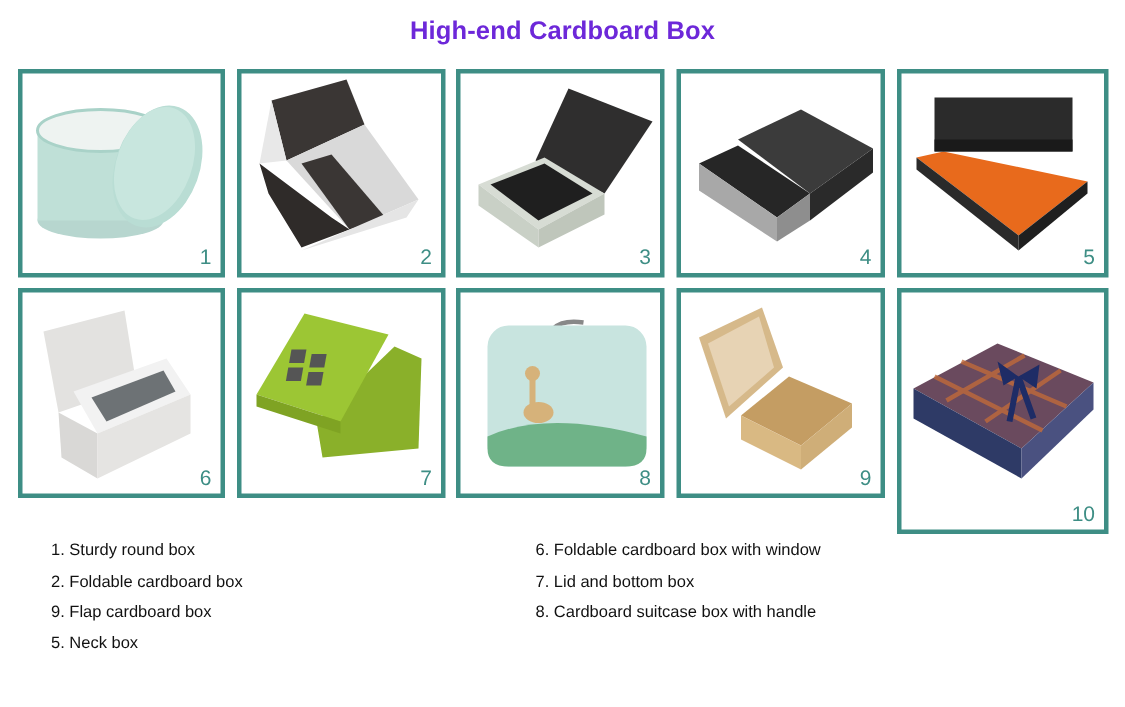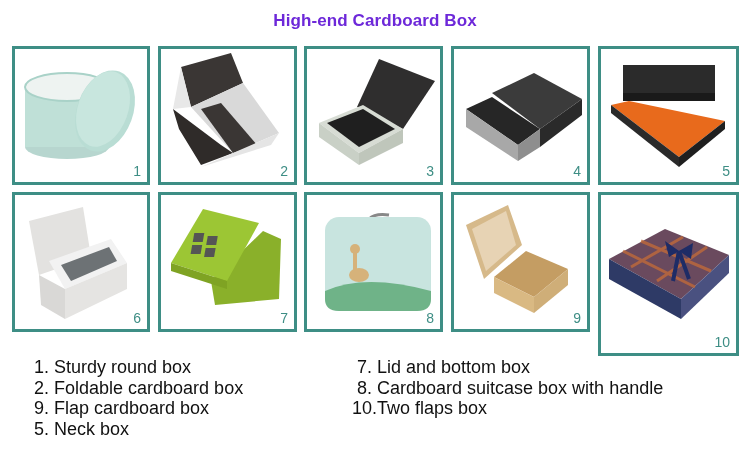--- a/index.html
+++ b/index.html
@@ -1,21 +1,21 @@
 <!DOCTYPE html>
 <html><head>
 <meta charset="utf-8">
 <style>
   html, body { margin:0; padding:0; }
   body { width:750px; height:471px; background:#ffffff; position:relative; overflow:hidden; font-family:"Liberation Sans", sans-serif; }
   .title { position:absolute; left:0; width:750px; top:11px; text-align:center; font-size:17px; font-weight:bold; color:#6d28d9; letter-spacing:0.1px; }
   .tile { position:absolute; box-sizing:border-box; border:3px solid #3e8e85; background:#fff; overflow:hidden; }
   .tile .num { position:absolute; right:6px; bottom:3px; font-size:14px; color:#3e8e85; }
   .tile svg { position:absolute; left:0; top:0; width:100%; height:100%; }
-  .legend { position:absolute; font-size:18px; color:#111; line-height:20.5px; }
+  .legend { position:absolute; font-size:11px; color:#111; line-height:20.5px; }
   .legend div { white-space:nowrap; }
 </style>
 </head>
 <body>
 
 <div class="title">High-end Cardboard Box</div>
 
 <div class="tile" style="left:12px;top:46px;width:138px;height:139px;">
   <svg viewBox="0 0 132 133">
     <ellipse cx="52" cy="98" rx="42" ry="12" fill="#b7d6cf"></ellipse>
@@ -138,16 +138,16 @@
 </div>
 
 <div class="legend" style="left:34px;top:357px;">
   <div>1. Sturdy round box</div>
   <div>2. Foldable cardboard box</div>
   <div>9. Flap cardboard box</div>
   <div>5. Neck box</div>
 </div>
 
 <div class="legend" style="left:352px;top:357px;">
+  <div style="padding-left:5px">6. Foldable cardboard box with window</div>
   <div style="padding-left:5px">7. Lid and bottom box</div>
   <div style="padding-left:5px">8. Cardboard suitcase box with handle</div>
-  <div>10.Two flaps box</div>
 </div>
 
 </body></html>

